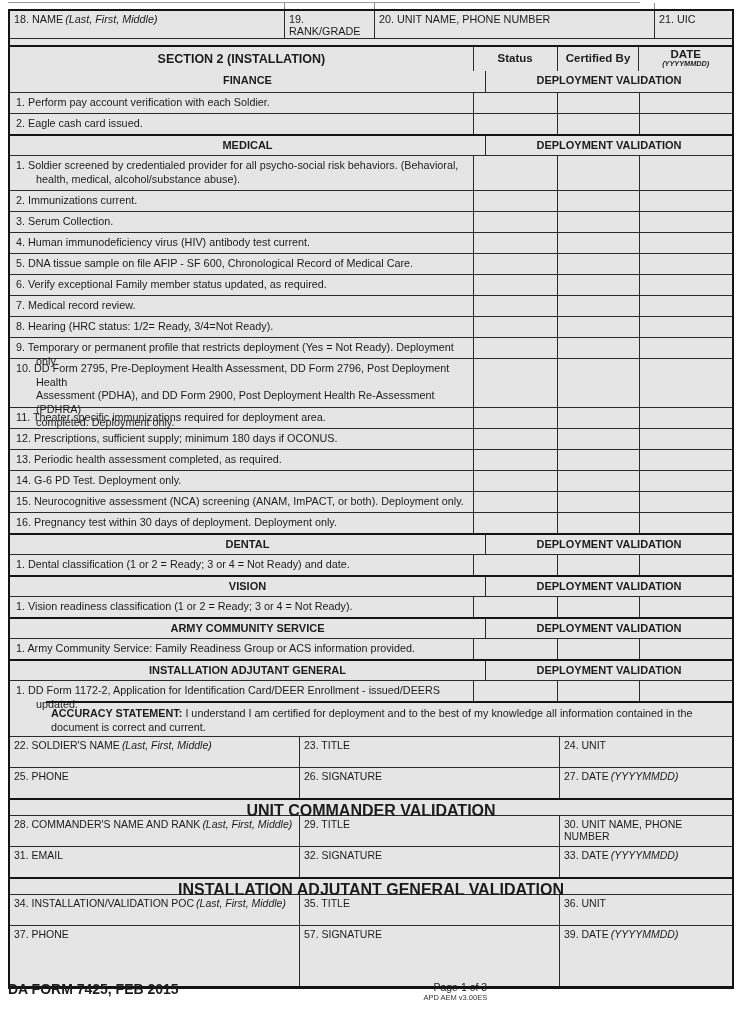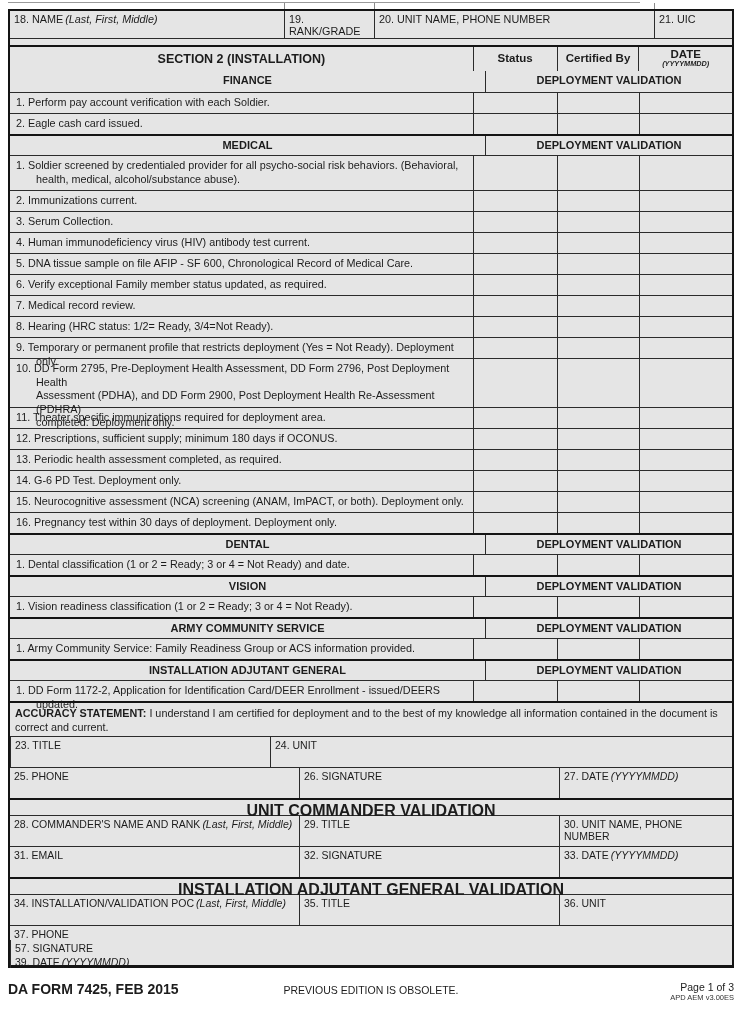--- a/index.html
+++ b/index.html
@@ -40,26 +40,26 @@
   
   .irow { height: 21px; border-top: 1px solid #2b2b2b; }
   .irow.h2 { height: 35px; }
   .irow.h3 { height: 49px; }
   .irow .lbl { width: 475px; font-size: 10.8px; line-height: 13.5px;
                padding: 3px 6px 0 26px; text-indent: -20px; white-space: pre-line; }
   .irow .vcell { } 
 
   
   .acc { height: 35px; border-top: 2px solid #141414; padding: 3px 6px 0 5px;
-         font-size: 10.8px; line-height: 14px; }
+         font-size: 10.8px; line-height: 14px; margin-left: 36px; }
   .acc b { font-weight: bold; }
 
   
   .sig { border-top: 1px solid #2b2b2b; height: 31px; }
-  .sig.tall { height: 40px; flex-direction: column; }
+  .sig.tall { height: 61px; }
   .sig .cell { font-size: 10.5px; padding: 2px 2px 0 4px; }
   .sw1 { width: 289px; } .sw2 { width: 260px; } .sw3 { width: 173px; }
 
   .vhdr { height: 17px; border-top: 2px solid #141414; text-align: center;
           font-weight: bold; font-size: 16px; padding-top: 2px; }
 
   
   .footer { position: absolute; left: 8px; top: 981px; width: 726px; display: flex; }
   .footer .fl { width: 33%; font-weight: bold; font-size: 14px; }
   .footer .fc { width: 34%; text-align: center; font-size: 10.5px; padding-top: 3px; }
@@ -267,20 +267,23 @@
     <div class="cell vcell wcb bl"></div>
     <div class="cell vcell wdt bl"></div>
   </div>
 
   <div class="acc">
     <b>ACCURACY STATEMENT:</b>
     <span>I understand I am certified for deployment and to the best of my knowledge all information contained in the document is correct and current.</span>
   </div>
 
   <div class="row sig">
+    <div class="cell sw1">
+      <span>22. SOLDIER'S NAME</span><span class="it">(Last, First, Middle)</span>
+    </div>
     <div class="cell sw2 bl">
       <span>23. TITLE</span>
     </div>
     <div class="cell sw3 bl">
       <span>24. UNIT</span>
     </div>
   </div>
   <div class="row sig">
     <div class="cell sw1">
       <span>25. PHONE</span>
@@ -338,18 +341,17 @@
     </div>
     <div class="cell sw3 bl">
       <span>39. DATE</span><span class="it">(YYYYMMDD)</span>
     </div>
   </div>
 
 </div>
 
 <div class="footer">
   <div class="fl">DA FORM 7425, FEB 2015</div>
-  <div class="fc">PREVIOUS EDITION IS OBSOLETE.</div>
   <div class="fr">
     <span>Page 1 of 3</span>
     <span class="ver">APD AEM v3.00ES</span>
   </div>
 </div>
 
 </body></html>

